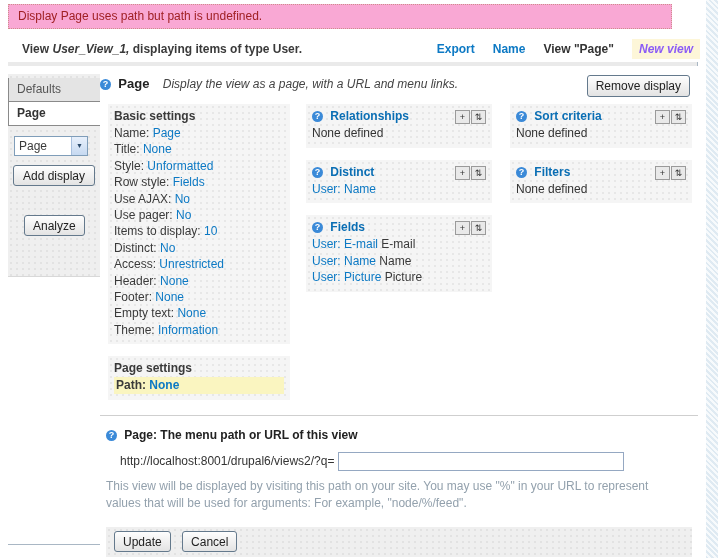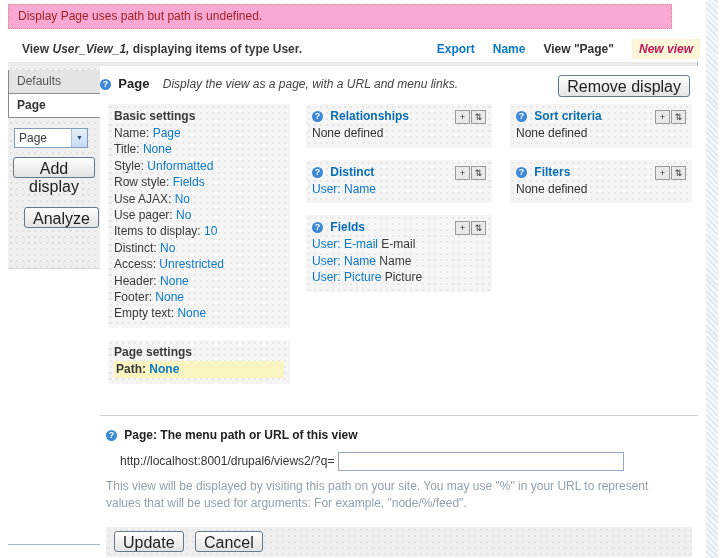--- a/index.html
+++ b/index.html
@@ -33,34 +33,34 @@
 
   
   .title-bar {
     position: absolute; left: 8px; top: 36px; width: 692px; height: 26px;
     display: flex; align-items: center;
   }
   .title-text { font-weight: bold; color: #3a3a3a; padding-left: 14px; }
   .title-text .vname { font-style: italic; }
   .title-links { margin-left: auto; display: flex; align-items: center; gap: 18px; font-weight: bold; }
   .title-links .plain { color: #333; }
-  .new-view { color: #be185d; font-style: italic; background: #fdf6d8; padding: 3px 7px; }
+  .new-view { color: #8b5cf6; font-style: italic; background: #fdf6d8; padding: 3px 7px; }
 
   
   .views-container {
     position: absolute; left: 8px; top: 62px; width: 690px; height: 483px;
     background: #fff;
     border-right: 1px solid #a9b7c4;
     border-bottom: 1px solid #a9b7c4;
   }
   .top-strip { position: absolute; left: 0; top: 0; width: 100%; height: 4px; background: #eaeaea; }
 
   
   .sidebar {
-    position: absolute; left: 0; top: 4px; width: 92px; height: 203px;
+    position: absolute; left: 0; top: 12px; width: 92px; height: 203px;
     background-color: #efefef;
     background-image: radial-gradient(circle, #e2e2e2 1px, rgba(0,0,0,0) 1px);
     background-size: 6px 6px;
     border-bottom: 1px solid #d8d8d8;
   }
   .tabs { margin-top: 4px; }
   .tab {
     height: 24px; line-height: 23px; padding-left: 8px;
     border-left: 1px solid #8a8a8a; border-bottom: 1px solid #8a8a8a;
     background: #e4e4e4; color: #555; cursor: pointer;
@@ -75,21 +75,21 @@
   .sel-arrow {
     position: absolute; right: 0; top: 0; width: 16px; height: 18px;
     background: linear-gradient(#e8f0fb, #c6d9f1);
     border-left: 1px solid #a8c0de;
     font-size: 7px; color: #2b4a6b; text-align: center; line-height: 18px;
   }
 
   .btn {
     border: 1px solid #64798c; border-radius: 3px;
     background: linear-gradient(#fefefe, #e3e3e3);
-    padding: 2px 8px; font-size: 16px; color: #222;
+    padding: 2px 8px; font-size: 12px; color: #222;
     font-family: "Liberation Sans", sans-serif;
     cursor: pointer;
   }
   .add-display-btn { position: absolute; left: 5px; top: 91px; width: 82px; height: 21px; padding: 2px 4px; }
   .analyze-btn { position: absolute; left: 16px; top: 141px; height: 21px; }
 
   
   .main-panel { position: absolute; left: 92px; top: 4px; width: 598px; height: 479px; background: #fff; }
   .panel-header { padding: 10px 8px 0 0; }
   .panel-title { font-weight: bold; font-size: 13px; color: #222; }
@@ -209,20 +209,21 @@
         <div class="setting-row"><span>Style:</span> <a class="link">Unformatted</a></div>
         <div class="setting-row"><span>Row style:</span> <a class="link">Fields</a></div>
         <div class="setting-row"><span>Use AJAX:</span> <a class="link">No</a></div>
         <div class="setting-row"><span>Use pager:</span> <a class="link">No</a></div>
         <div class="setting-row"><span>Items to display:</span> <a class="link">10</a></div>
         <div class="setting-row"><span>Distinct:</span> <a class="link">No</a></div>
         <div class="setting-row"><span>Access:</span> <a class="link">Unrestricted</a></div>
         <div class="setting-row"><span>Header:</span> <a class="link">None</a></div>
         <div class="setting-row"><span>Footer:</span> <a class="link">None</a></div>
         <div class="setting-row"><span>Empty text:</span> <a class="link">None</a></div>
+        <div class="setting-row"><span>Theme:</span> <a class="link">Information</a></div>
       </div>
 
       <div class="vbox">
         <div class="vbox-title">Page settings</div>
         <div class="path-row"><span>Path:</span> <a class="link">None</a></div>
       </div>
     </div>
 
     <div class="col col2">
       <div class="vbox">

